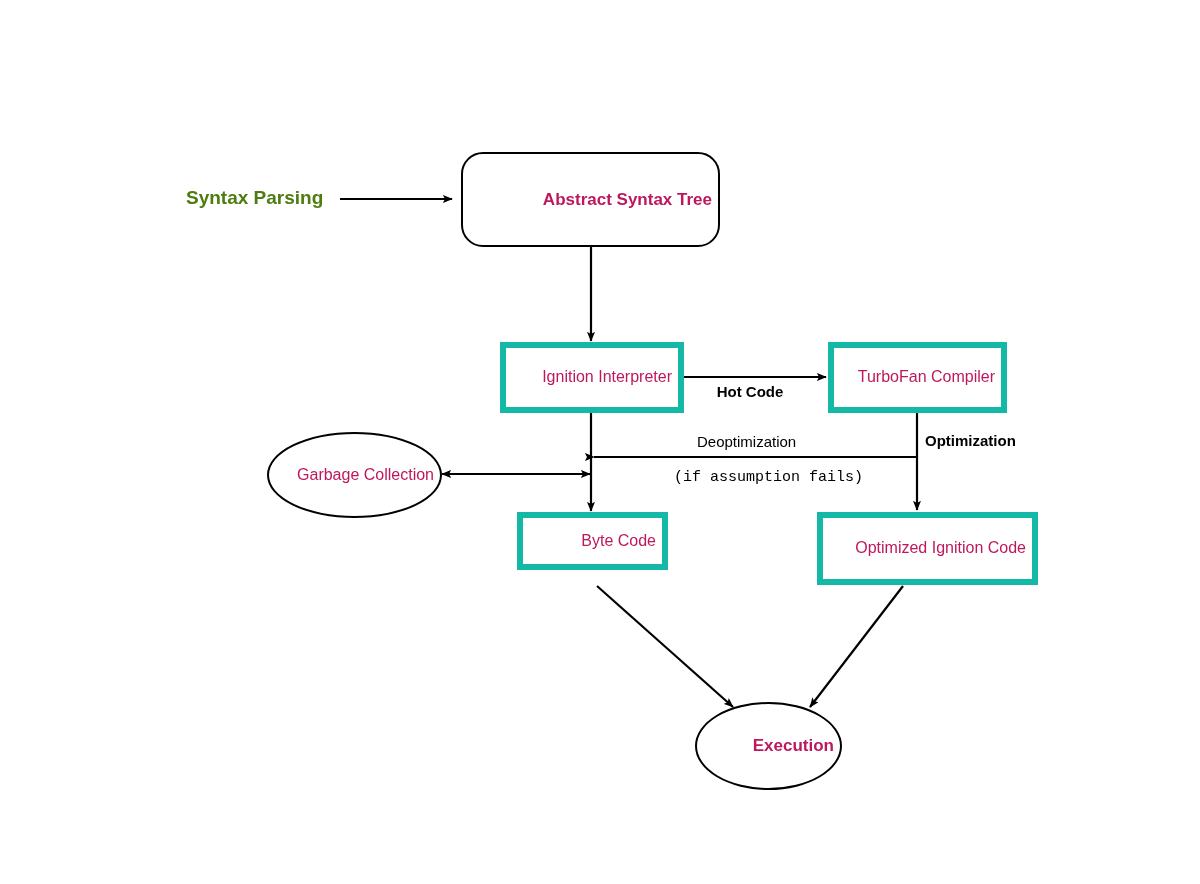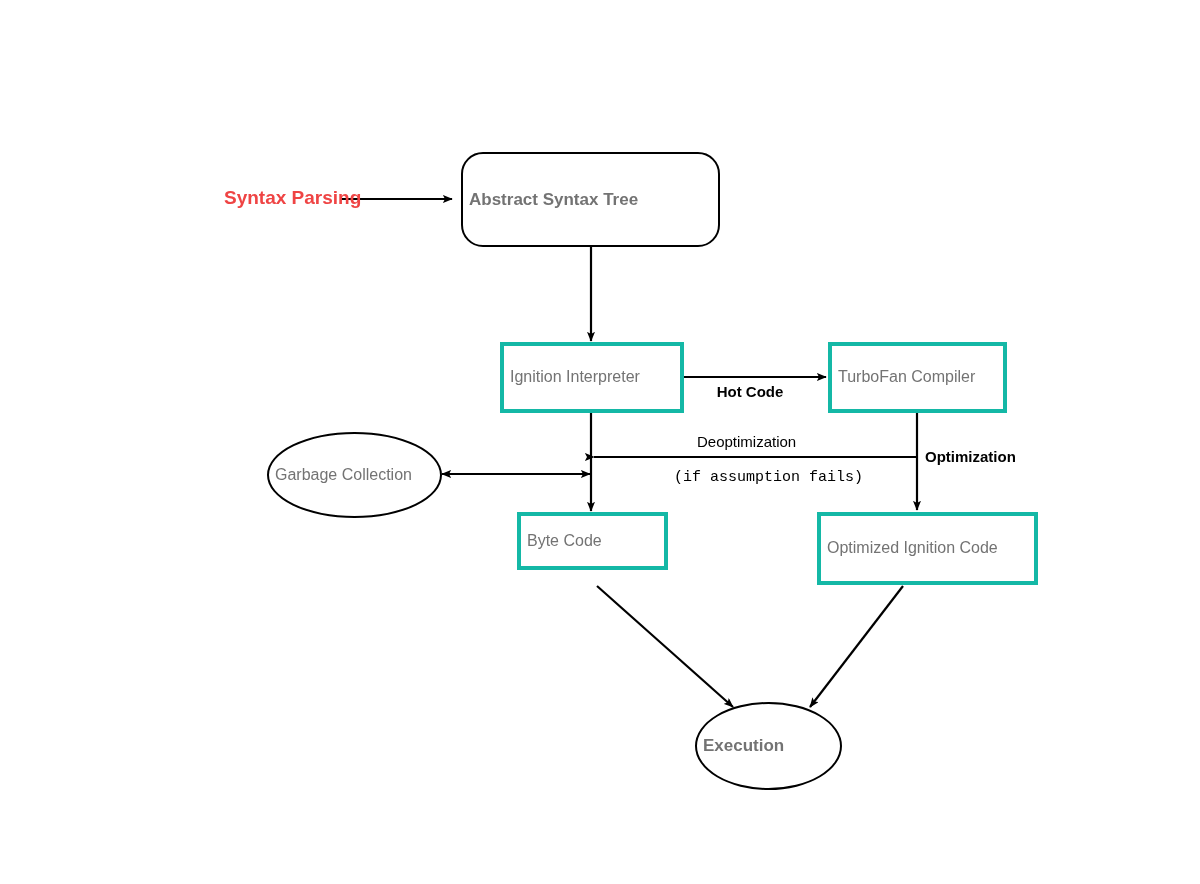--- a/index.html
+++ b/index.html
@@ -22,29 +22,29 @@
     position: absolute;
     left: 0;
     top: 0;
     width: 1200px;
     height: 884px;
   }
   .node {
     position: absolute;
     display: flex;
     align-items: center;
-    justify-content: flex-start;
+    justify-content: flex-end;
     box-sizing: border-box;
     background: #ffffff;
-    color: #737373;
+    color: #be185d;
     text-align: center;
     line-height: 1.15;
   }
   .node-rect {
-    border: 4px solid #14b8a6;
+    border: 6px solid #14b8a6;
   }
   .node-rounded {
     border: 2px solid #000000;
     border-radius: 22px;
   }
   .node-ellipse {
     border: 2px solid #000000;
     border-radius: 50%;
   }
   .node-label {
@@ -57,25 +57,24 @@
     position: absolute;
     color: #000000;
     white-space: nowrap;
     background: transparent;
     text-align: right;
   }
   .el-bold { font-size: 15px; font-weight: bold; }
   .el-plain { font-size: 15px; font-weight: 400; }
   .free-label {
     position: absolute;
-    color: #ef4444;
+    color: #4d7c0f;
     white-space: nowrap;
     font-size: 19px;
     font-weight: bold;
-    margin-left: 38px;
   }
 </style>
 </head>
 <body>
 
 <div id="diagram-canvas">
 
   <svg id="edges-layer" viewBox="0 0 1200 884" width="1200" height="884" xmlns="http://www.w3.org/2000/svg">
     <defs>
       <marker id="arrowhead" markerWidth="10" markerHeight="8" refX="9.2" refY="4" orient="auto" markerUnits="userSpaceOnUse">
@@ -142,17 +141,17 @@
   </div>
 
   <div class="edge-label el-plain" style="left:697px; top:433px;">
     <span>Deoptimization</span>
   </div>
 
   <div class="edge-label el-plain" style="left:674px; top:469px;font-family:Liberation Mono, monospace;">
     <span>(if assumption fails)</span>
   </div>
 
-  <div class="edge-label el-bold" style="left:925px; top:448px;">
+  <div class="edge-label el-bold" style="left:925px; top:432px;">
     <span>Optimization</span>
   </div>
 
 </div>
 
 </body></html>

